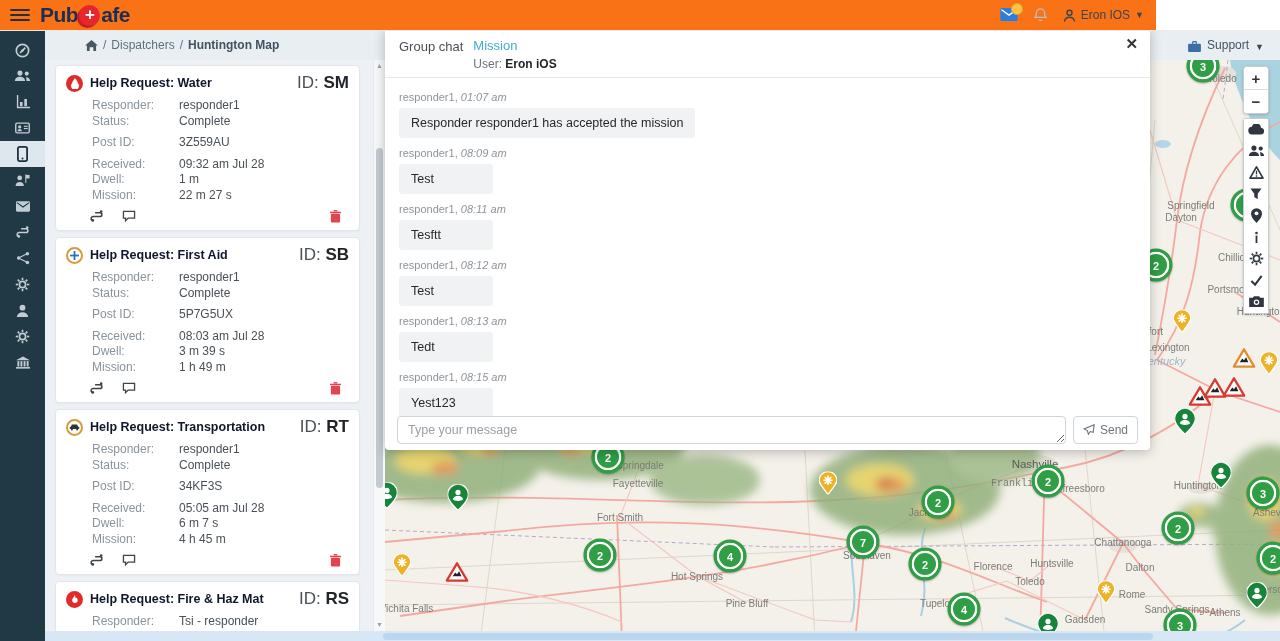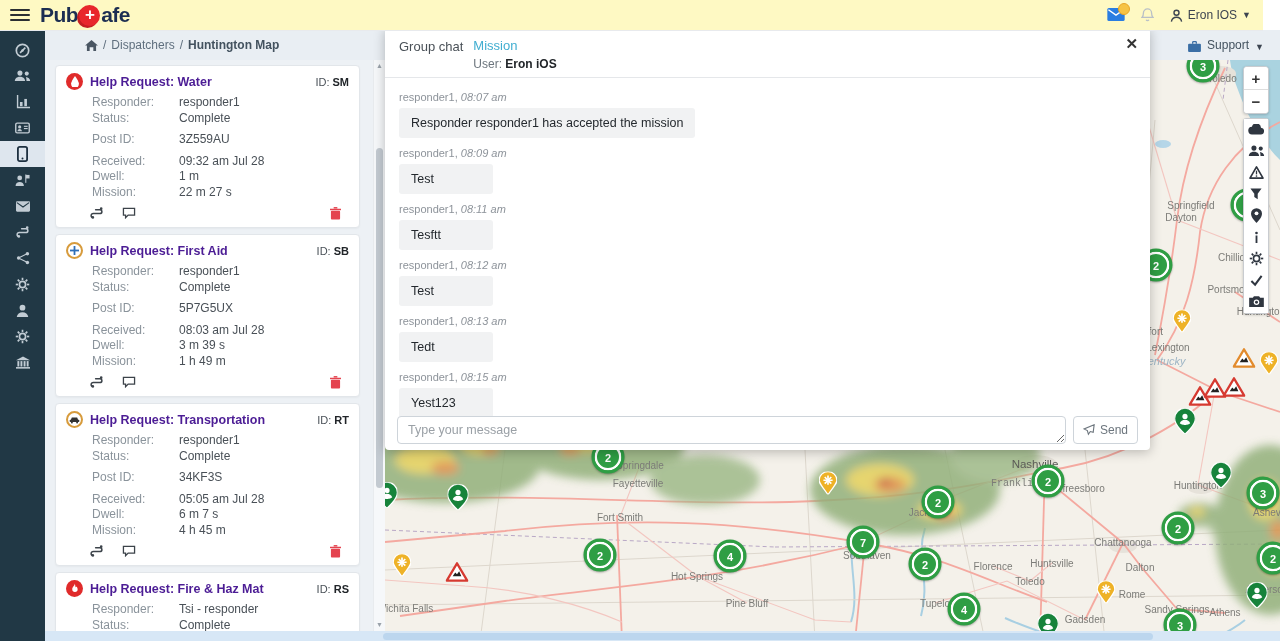--- a/index.html
+++ b/index.html
@@ -1,19 +1,19 @@
 <!DOCTYPE html>
 <html><head>
 <meta charset="utf-8">
 <style>
   html,body{margin:0;padding:0}
   body{width:1280px;height:641px;position:relative;overflow:hidden;background:#fff;
        font-family:"Liberation Sans",sans-serif;-webkit-font-smoothing:antialiased}
   
-  .topbar{position:absolute;left:0;top:0;width:1263px;height:30px;background:#fef9c3;z-index:60;
+  .topbar{position:absolute;left:0;top:0;width:1156px;height:30px;background:#f97316;z-index:60;
           border-bottom:1px solid #e8eaed;display:flex;align-items:center}
   .burger{width:20px;height:13px;margin:0 10px 0 10px;display:flex;flex-direction:column;justify-content:space-between;cursor:pointer}
   .burger i{display:block;height:2.4px;background:#2b2f33;border-radius:1px}
   .logo{display:flex;align-items:center;font-weight:bold;font-size:21px;color:#1c2e52;letter-spacing:-.5px}
   .logo .badge{width:21px;height:21px;border-radius:50%;background:#e8272c;color:#fff;display:flex;align-items:center;
                justify-content:center;font-size:17px;font-weight:bold;margin:0 1px;box-shadow:-2px 2px 0 #c41e22}
   .top-right{margin-left:auto;display:flex;align-items:center;gap:16px;padding-right:12px;font-size:12px;color:#343a40}
   .mailwrap{position:relative;width:18px;height:14px;color:#2a7de1}
   .mailbadge{position:absolute;right:-5px;top:-5px;width:10px;height:10px;border-radius:50%;background:#f6c344;border:1px solid #e9a626}
   .bell{color:#b9c0c7}
@@ -49,22 +49,22 @@
             z-index:8;box-shadow:0 1px 3px rgba(0,0,0,.2);display:flex;flex-direction:column}
   .mtool{width:24px;height:21.5px;border:0;background:#fff;color:#2f3640;display:flex;align-items:center;justify-content:center;cursor:pointer;padding:0}
   
   .listpanel{position:absolute;left:45px;top:60px;width:340px;height:581px;background:#edf1f5;z-index:10;box-sizing:border-box}
   .cards{position:absolute;left:10px;top:5px;width:305px;display:flex;flex-direction:column;gap:6px}
   .card{background:#fff;border:1px solid #e2e6ea;border-radius:4px;box-shadow:0 1px 2px rgba(0,0,0,.04);padding:7px 10px 5px;box-sizing:border-box}
   .card-head{display:flex;align-items:center;gap:7px}
   .ci{width:17px;height:17px;border-radius:50%;display:flex;align-items:center;justify-content:center;flex:0 0 17px;box-sizing:border-box}
   .ci.red{background:#e02b2b}
   .ci.gold{background:#fff;border:2px solid #d79b3c}
-  .card-head h3{margin:0;font-size:12.5px;color:#4c1d95;font-weight:bold;flex:1}
-  .cid{font-size:11px;color:#49505 7;color:#495057;white-space:nowrap}
+  .card-head h3{margin:0;font-size:12.5px;color:#0f172a;font-weight:bold;flex:1}
+  .cid{font-size:17px;color:#49505 7;color:#495057;white-space:nowrap}
   .cid b{color:#212529}
   .rows{margin:5px 0 2px 26px;font-size:12px}
   .row{display:flex;line-height:15.5px}
   .row span:first-child{width:87px;color:#8a939b}
   .row span:last-child{color:#495057}
   .row.gap{margin-top:6px}
   .card-foot{display:flex;align-items:center;margin:6px 0 2px 24px;gap:18px;color:#3c434a}
   .cf-btn{cursor:pointer;display:flex}
   .trash{margin-left:auto;margin-right:8px;color:#e4434f;cursor:pointer;display:flex}
   .vscroll{position:absolute;right:0;top:0;width:11px;height:571px;background:#f6f8fa;border-left:1px solid #e8ebee}
@@ -834,21 +834,21 @@
     <div class="mcol">
       <a>Mission</a>
       <div class="userline">
         <span>User:</span> <b>Eron iOS</b>
       </div>
     </div>
   </div>
   <span class="chat-close">✕</span>
   <div class="msgs">
     <div class="msg">
-      <div class="meta"><span class="au">responder1,</span> <span class="tm">08:07 am</span></div>
+      <div class="meta"><span class="au">responder1,</span> <span class="tm">01:07 am</span></div>
       <div class="bubble">Responder responder1 has accepted the mission</div>
     </div>
     <div class="msg">
       <div class="meta"><span class="au">responder1,</span> <span class="tm">08:09 am</span></div>
       <div class="bubble">Test</div>
     </div>
     <div class="msg">
       <div class="meta"><span class="au">responder1,</span> <span class="tm">08:11 am</span></div>
       <div class="bubble">Tesftt</div>
     </div>

